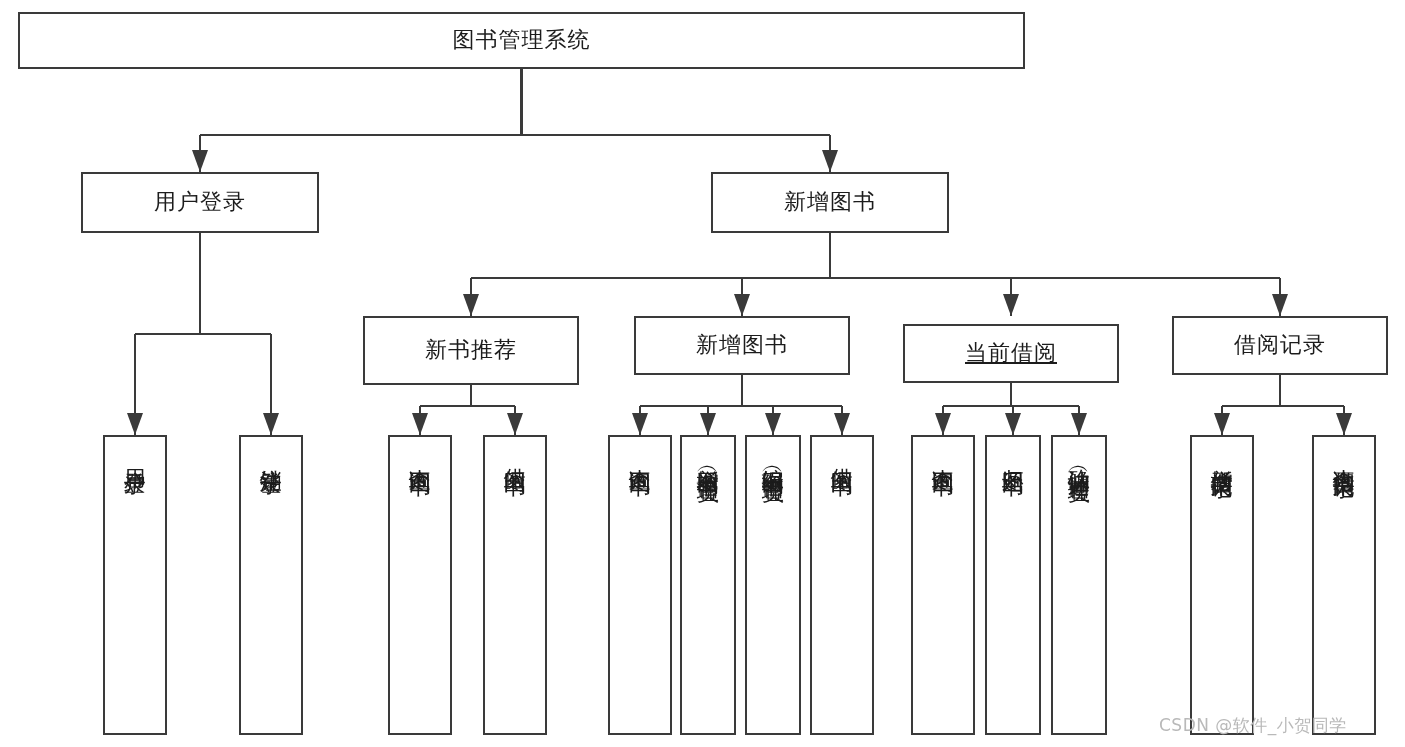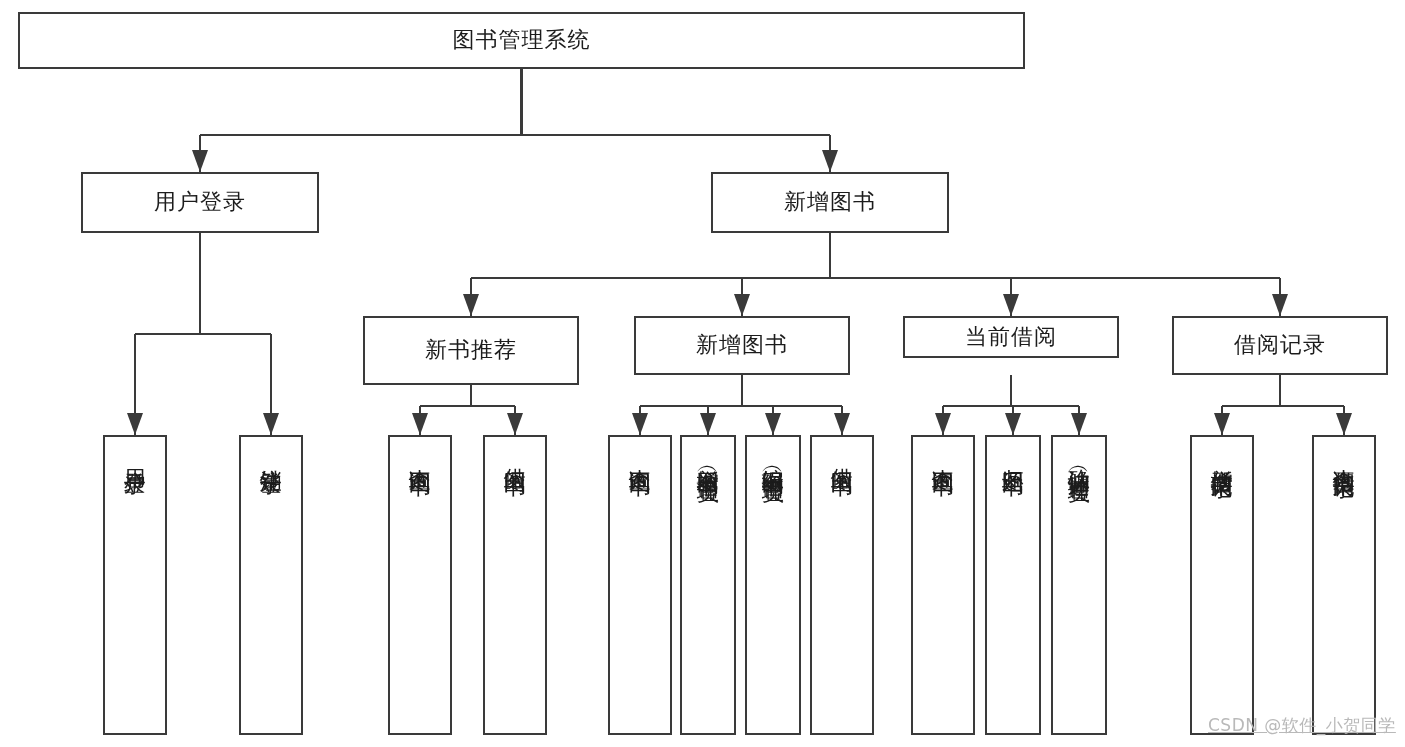--- a/index.html
+++ b/index.html
@@ -134,21 +134,21 @@
   <div class="node node-h" style="left: 711px; top: 172px; width: 238px; height: 61px;">
     <span class="node-label">新增图书</span>
   </div>
 
   <div class="node node-h" style="left: 363px; top: 316px; width: 216px; height: 69px;">
     <span class="node-label">新书推荐</span>
   </div>
   <div class="node node-h" style="left: 634px; top: 316px; width: 216px; height: 59px;">
     <span class="node-label">新增图书</span>
   </div>
-  <div class="node node-h" style="left: 903px; top: 316px; width: 216px; height: 42px;">
+  <div class="node node-h" style="left: 903px; top: 324px; width: 216px; height: 59px; text-decoration: underline;">
     <span class="node-label">当前借阅</span>
   </div>
   <div class="node node-h" style="left: 1172px; top: 316px; width: 216px; height: 59px; align-items: center;">
     <span class="node-label">借阅记录</span>
   </div>
 
   <div class="node node-v" style="left: 103px; top: 435px; width: 64px; height: 300px;">
     <span class="node-label">用户登录</span>
   </div>
   <div class="node node-v" style="left: 239px; top: 435px; width: 64px; height: 300px;">
@@ -185,14 +185,14 @@
     <span class="node-label">确认归还（管理员）</span>
   </div>
 
   <div class="node node-v" style="left: 1190px; top: 435px; width: 64px; height: 300px;">
     <span class="node-label">新增借阅记录</span>
   </div>
   <div class="node node-v" style="left: 1312px; top: 435px; width: 64px; height: 300px;">
     <span class="node-label">查询借阅记录</span>
   </div>
 
-  <div class="watermark" style="left:1208px; top:714px;text-decoration:underline;">CSDN @软件_小贺同学</div>
+  <div class="watermark" style="left:1159px; top:714px;">CSDN @软件_小贺同学</div>
 </div>
 
 </body></html>

